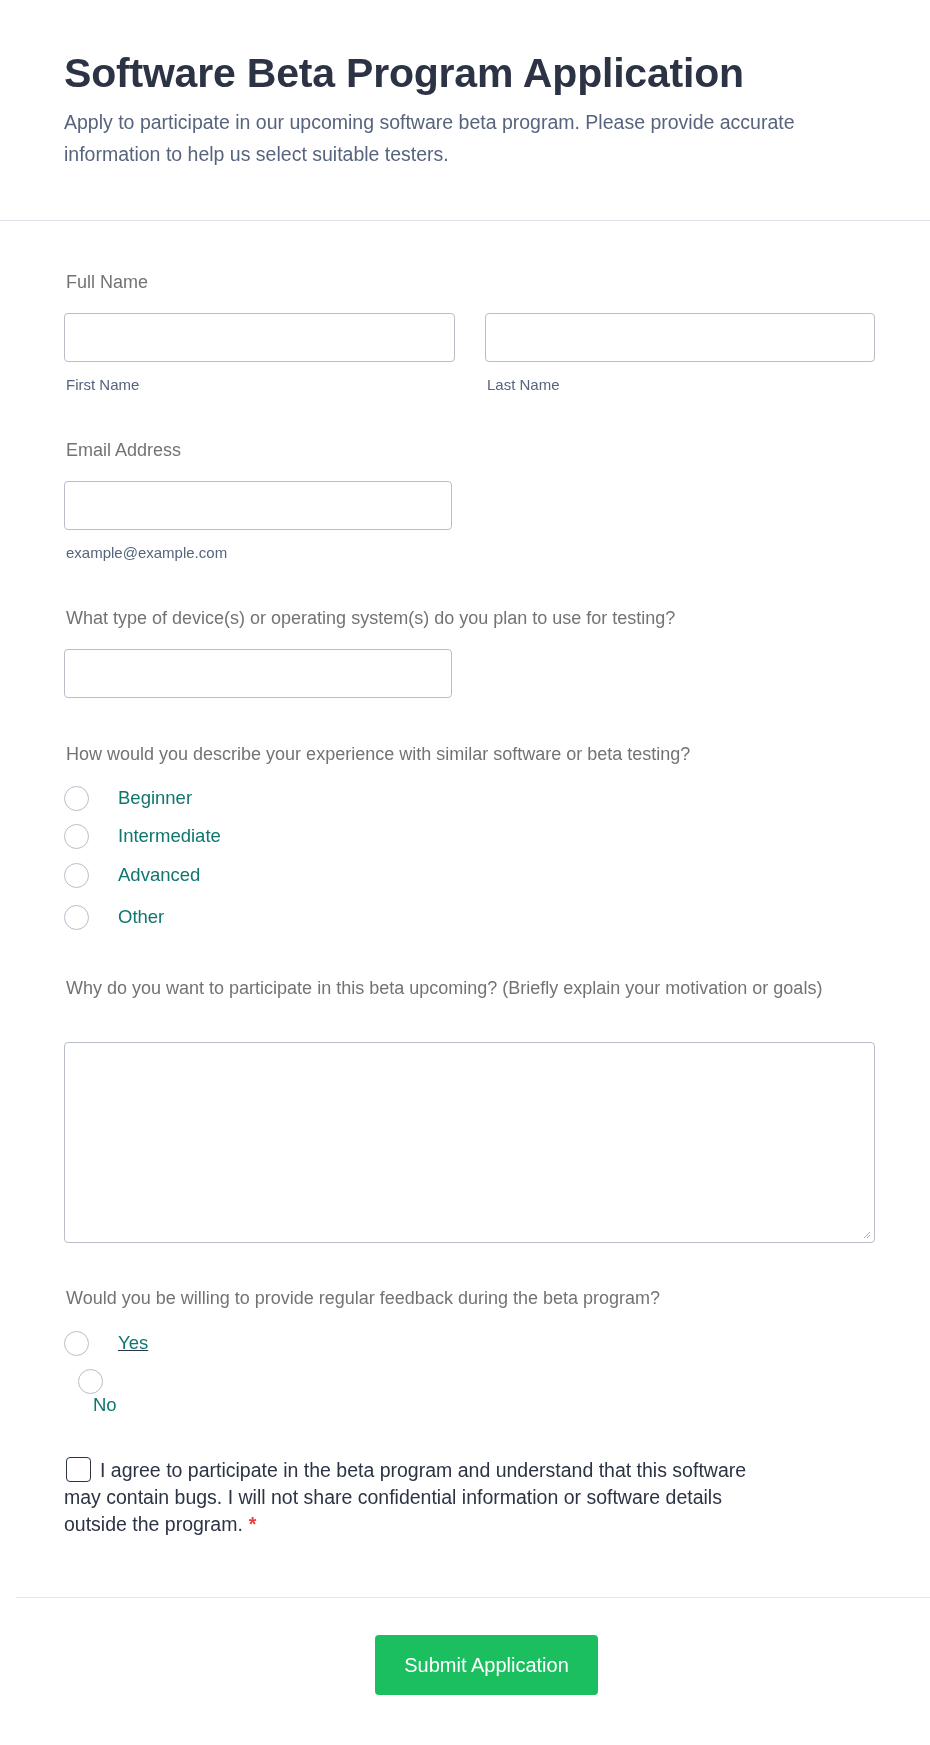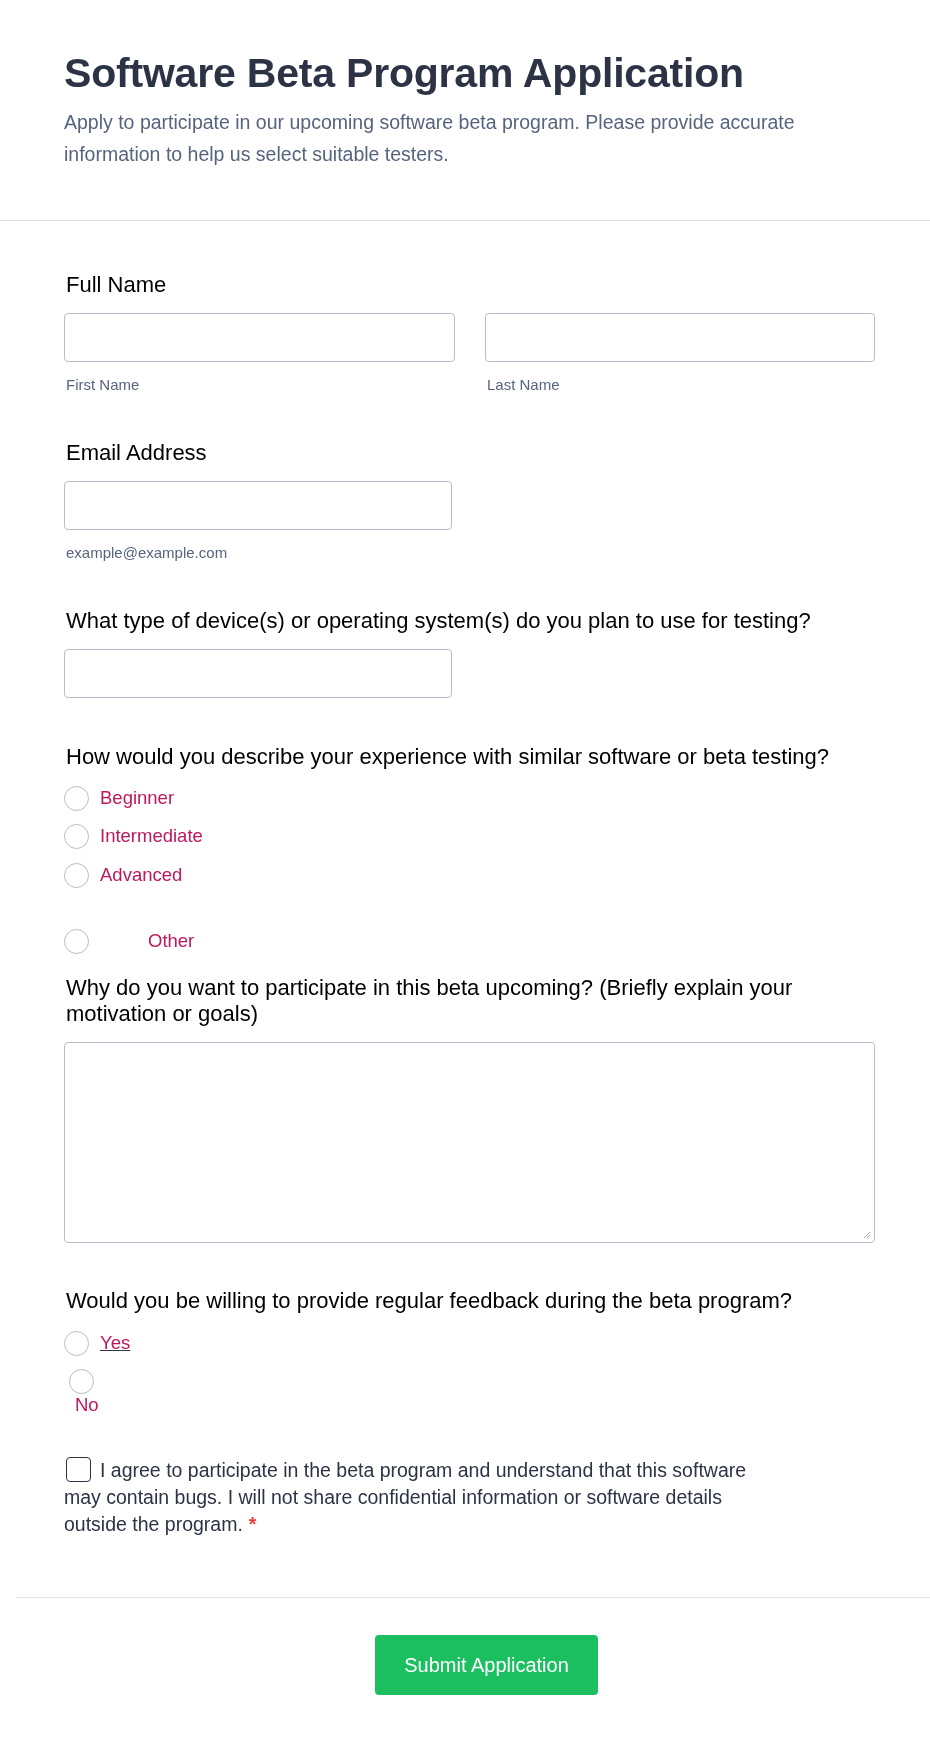--- a/index.html
+++ b/index.html
@@ -2,28 +2,28 @@
 <html><head>
   <meta charset="utf-8">
   <style>
     * { box-sizing: border-box; margin: 0; padding: 0; }
     html, body { width: 930px; height: 1745px; background: #ffffff; overflow: hidden; }
     body { font-family: "Liberation Sans", "DejaVu Sans", sans-serif; color: #2c3345; position: relative; }
     .page { position: absolute; left: 0; top: 0; width: 930px; height: 1745px; background: #ffffff; }
     .header { position: absolute; left: 0; top: 0; width: 930px; height: 221px; border-bottom: 1px solid #dfe1e8; }
     .title { position: absolute; left: 64px; top: 50px; font-size: 41px; font-weight: 700; color: #2c3345; letter-spacing: -0.2px; white-space: nowrap; }
     .subtitle { position: absolute; left: 64px; top: 106px; width: 740px; font-size: 19.5px; line-height: 32px; color: #57647e; }
-    .label { position: absolute; left: 66px; font-size: 22px; color: #000000; white-space: nowrap; }
+    .label { position: absolute; left: 66px; font-size: 18px; color: #737373; white-space: nowrap; }
     .label.wrap { white-space: normal; width: 820px; line-height: 26px; }
     .input { position: absolute; height: 49px; border: 1px solid #b8bdc9; border-radius: 4px; background: #fff; font-size: 16px; padding: 0 12px; font-family: "Liberation Sans", sans-serif; color: #2c3345; outline: none; }
     .sublabel { position: absolute; font-size: 15px; color: #57647e; white-space: nowrap; }
     textarea.input { height: 201px; resize: both; padding: 10px 12px; }
     .radio-row { position: absolute; left: 64px; height: 26px; display: flex; align-items: center; cursor: pointer; }
     .radio { width: 25px; height: 25px; border: 1.5px solid #b8bdc9; border-radius: 50%; background: #fff; flex: none; }
-    .radio-label { margin-left: 11px; font-size: 18.5px; color: #be185d; white-space: nowrap; text-align: right; }
+    .radio-label { margin-left: 29px; font-size: 18.5px; color: #0f766e; white-space: nowrap; text-align: right; }
     .resize-grip { position: absolute; right: 4px; bottom: 4px; width: 9px; height: 9px; }
     .agree { position: absolute; left: 64px; top: 1457px; width: 700px; font-size: 19.5px; line-height: 27px; color: #2c3345; }
     .checkbox { display: inline-block; width: 25px; height: 25px; border: 1.5px solid #2c3345; border-radius: 4px; background: #fff; vertical-align: -5px; margin-left: 2px; margin-right: 9px; cursor: pointer; }
     .required { color: #f23a3c; margin-left: 6px; font-weight: 700; }
     .footer { position: absolute; left: 16px; top: 1597px; width: 930px; height: 148px; border-top: 1px solid #e3e5ec; }
     .submit { position: absolute; left: 359px; top: 37px; width: 223px; height: 60px; background: #1bbf5f; color: #ffffff; border: none; border-radius: 4px; font-size: 20px; font-family: "Liberation Sans", sans-serif; cursor: pointer; }
   </style>
 </head>
 <body>
 
@@ -53,21 +53,21 @@
     <span class="radio-label">Beginner</span>
   </div>
   <div class="radio-row" style="top:823px;">
     <span class="radio"></span>
     <span class="radio-label">Intermediate</span>
   </div>
   <div class="radio-row" style="top:862px;">
     <span class="radio"></span>
     <span class="radio-label">Advanced</span>
   </div>
-  <div class="radio-row" style="top:928px;gap:48px;">
+  <div class="radio-row" style="top:904px;">
     <span class="radio"></span>
     <span class="radio-label">Other</span>
   </div>
 
   <div class="label wrap" style="top:975px;">Why do you want to participate in this beta upcoming? (Briefly explain your motivation or goals)</div>
   <div style="position:absolute; left:64px; top:1042px; width:811px; height:201px;">
     <textarea class="input" style="left: 0px; top: 0px; width: 811px; resize: none;"></textarea>
     <svg class="resize-grip" viewBox="0 0 9 9">
       <line x1="8" y1="2" x2="2" y2="8" stroke="#a3a9b7" stroke-width="1"></line>
       <line x1="8" y1="5" x2="5" y2="8" stroke="#a3a9b7" stroke-width="1"></line>

